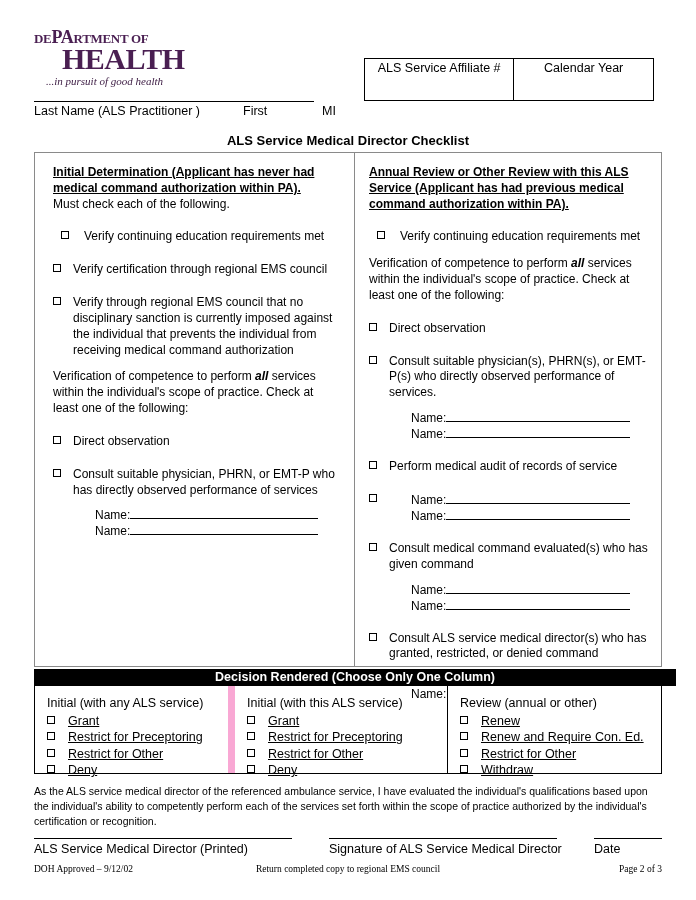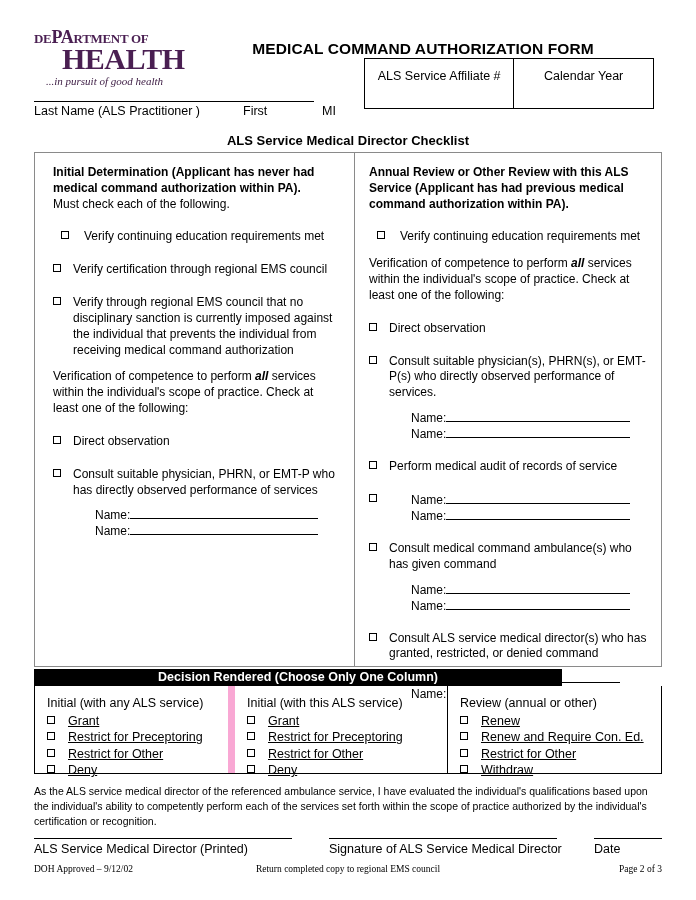--- a/index.html
+++ b/index.html
@@ -79,21 +79,21 @@
     left: 330px; top: 30px;
     width: 290px;
     border-collapse: collapse;
   }
   .hdr-table td {
     border: 1px solid #000;
     height: 38px;
     vertical-align: top;
     text-align: center;
     font-size: 12.5px;
-    padding-top: 10px;
+    padding-top: 2px;
   }
   .hdr-table td.c1 { width: 160px; }
   .hdr-table td.c2 { width: 148px; }
 
   
   .name-rule {
     position: absolute;
     left: 34px; top: 101px;
     width: 280px;
     border-top: 1px solid #000;
@@ -143,20 +143,21 @@
     width: 307px;
     height: 100%;
     box-sizing: border-box;
     padding: 12px 10px 0 14px;
   }
 
   .col-head {
     font-size: 12px;
     font-weight: bold;
     line-height: 1.32;
+    text-decoration: underline;
   }
   .col-sub {
     font-size: 12px;
     line-height: 1.32;
   }
   .para {
     font-size: 12px;
     line-height: 1.32;
     margin-top: 11px;
   }
@@ -197,21 +198,21 @@
     vertical-align: baseline;
   }
   .namelines.l .nameline .rule { width: 188px; }
   .namelines.r .nameline .rule { width: 184px; }
   .namelines.r2 .nameline .rule { width: 174px; }
 
   
   .decision-bar {
     position: absolute;
     left: 34px; top: 669px;
-    width: 528px;
+    width: 642px;
     height: 17px;
     background: #000;
     color: #fff;
     font-size: 12.5px;
     font-weight: bold;
     text-align: center;
     line-height: 17px;
     box-sizing: border-box;
   }
   .decision-box {
@@ -295,21 +296,20 @@
 <div class="page">
 
   <div class="header">
 
     <div class="logo">
       <div class="logo-line1"><span class="sm">DE</span><span class="lg">PA</span><span class="sm">RTMENT OF</span></div>
       <div class="logo-line2">HEALTH</div>
       <div class="logo-tag">...in pursuit of good health</div>
     </div>
 
-    <div class="form-title">MEDICAL COMMAND AUTHORIZATION FORM</div>
 
     <table class="hdr-table">
       <tbody>
           <tr>
         <td class="c1">ALS Service Affiliate #</td>
         <td class="c2">Calendar Year</td>
       </tr>
     </tbody>
       </table>
   </div>
@@ -391,21 +391,21 @@
       <div class="cb-row">
         <span class="cb"></span>
       </div>
       <div class="namelines r">
         <div class="nameline"><span class="lbl">Name:</span><span class="rule"></span></div>
         <div class="nameline"><span class="lbl">Name:</span><span class="rule"></span></div>
       </div>
 
       <div class="cb-row">
         <span class="cb"></span>
-        <span>Consult medical command ambulance(s) who has given command</span>
+        <span>Consult medical command evaluated(s) who has given command</span>
       </div>
       <div class="namelines r">
         <div class="nameline"><span class="lbl">Name:</span><span class="rule"></span></div>
         <div class="nameline"><span class="lbl">Name:</span><span class="rule"></span></div>
       </div>
 
       <div class="cb-row">
         <span class="cb"></span>
         <span>Consult ALS service medical director(s) who has granted, restricted, or denied command</span>
       </div>

